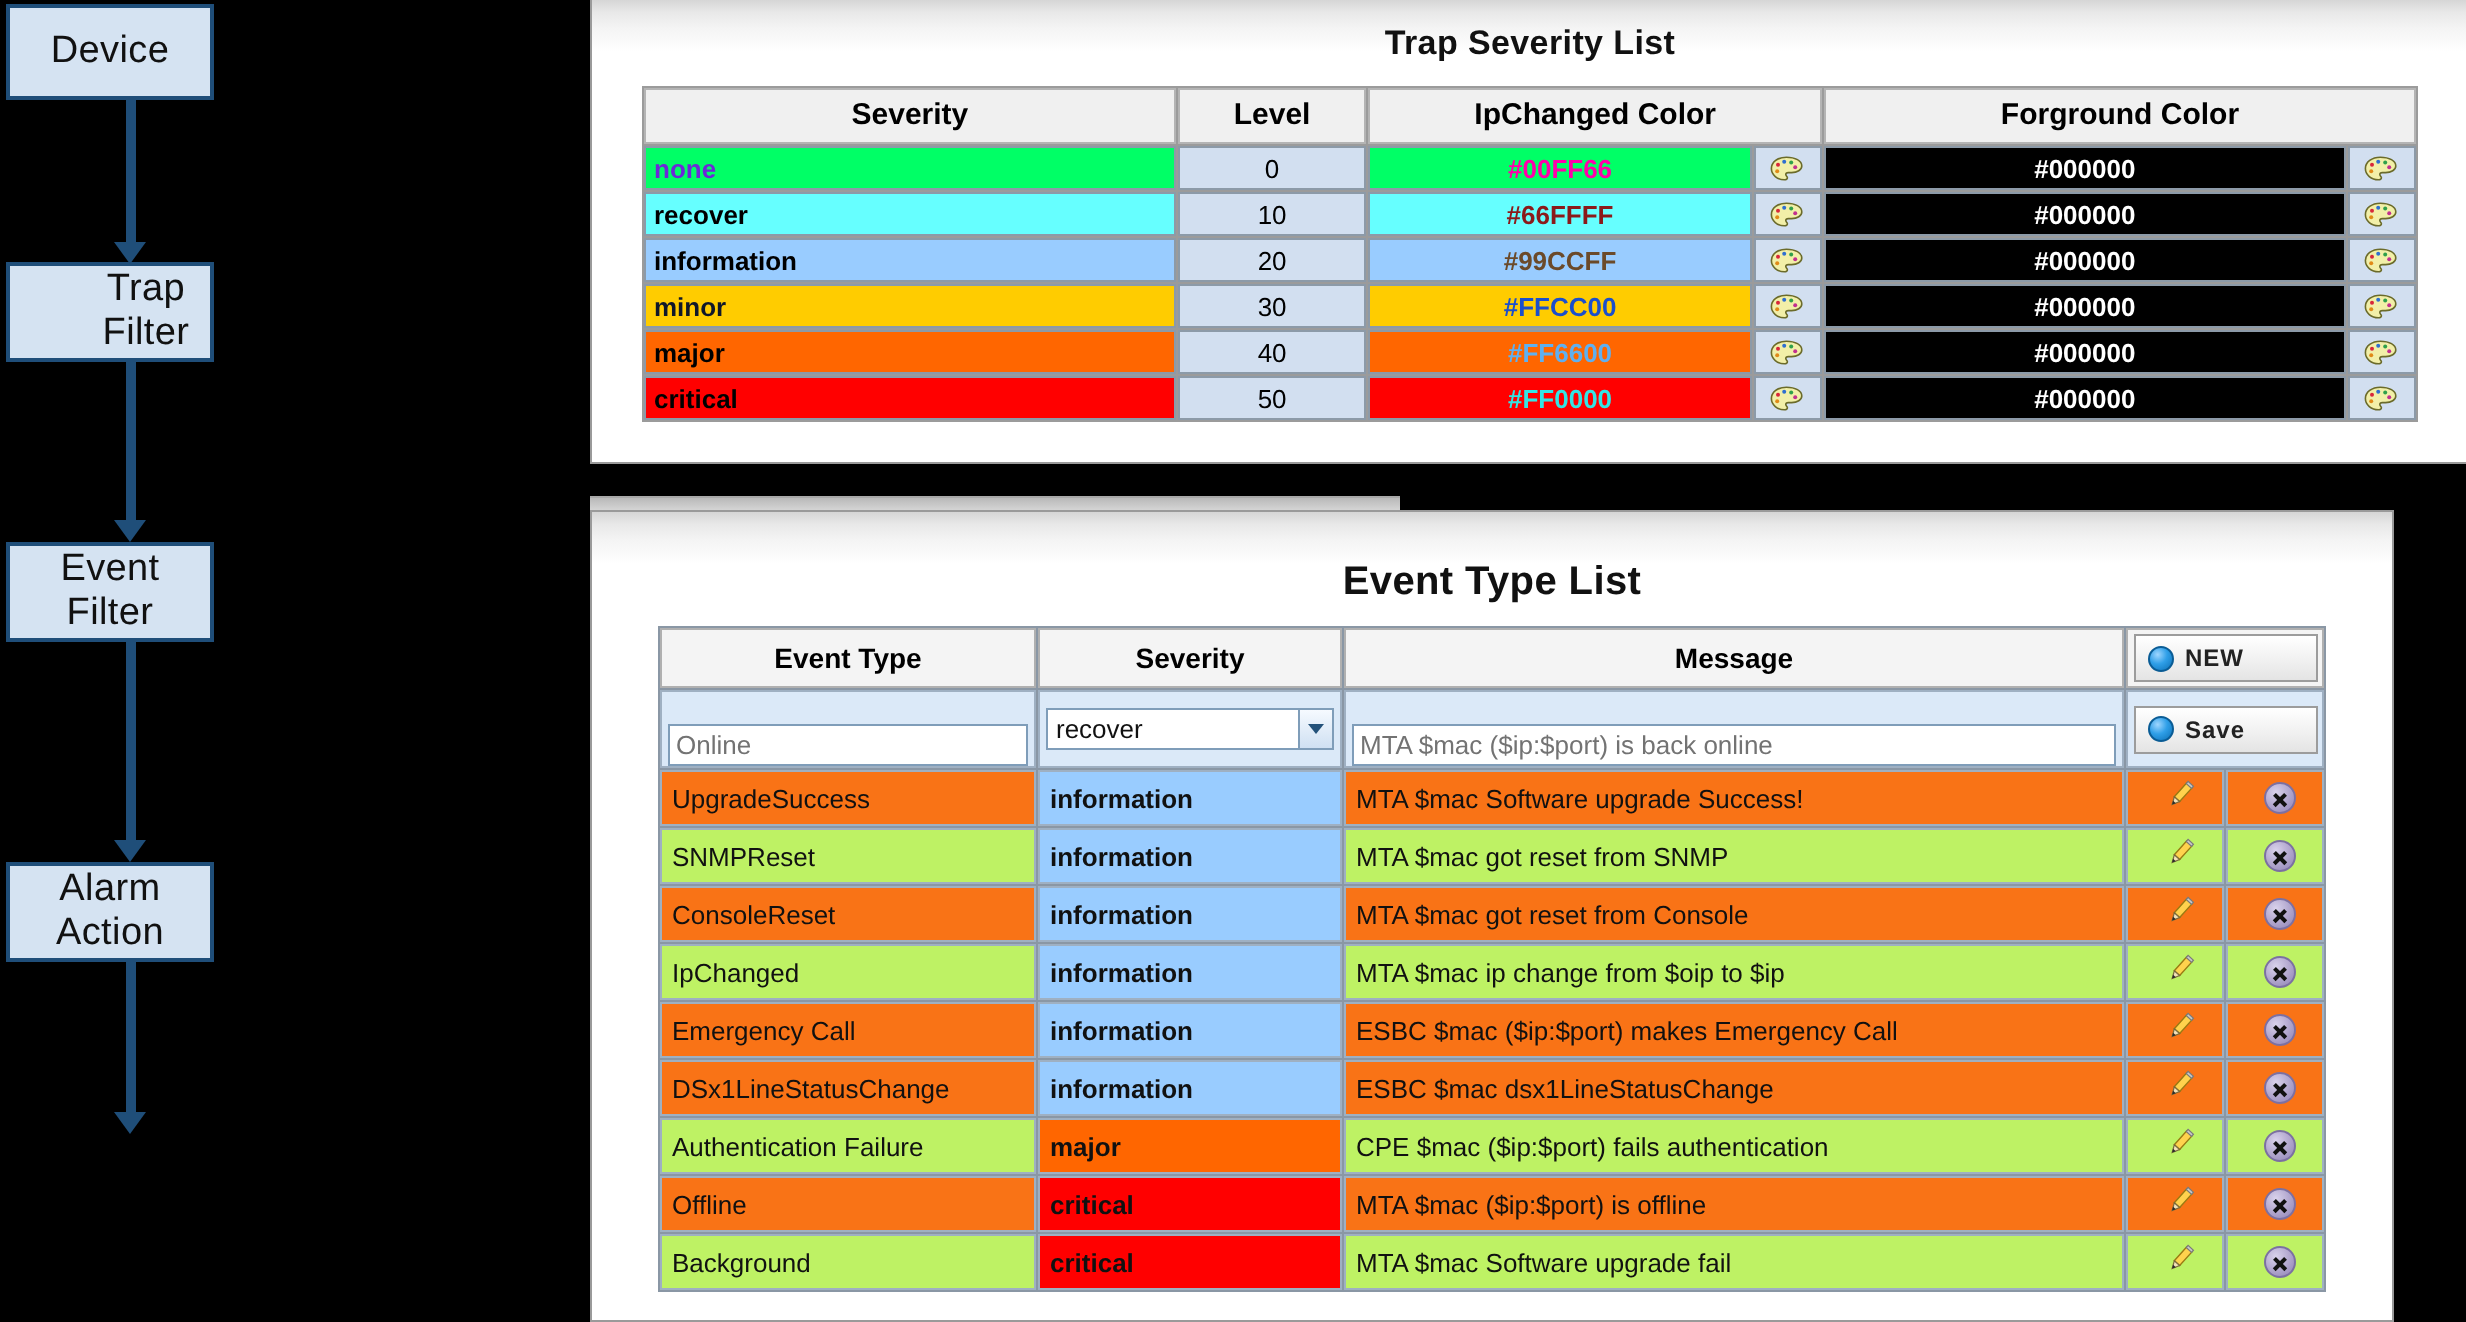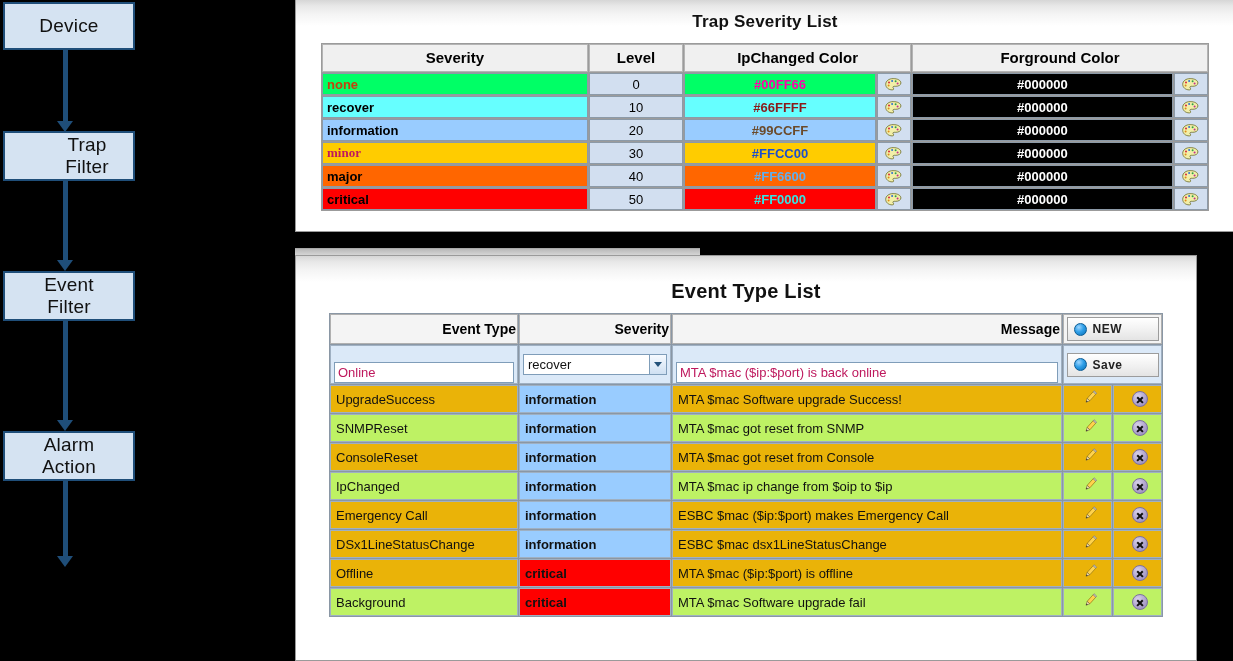--- a/index.html
+++ b/index.html
@@ -12,21 +12,21 @@
   }
   #root { position: relative; width: 1233px; height: 661px; background: #000; }
 
   
   #flowchart {
     position: absolute; left: 0; top: 0; width: 295px; height: 661px;
     background: #000;
   }
   .flow-node {
     position: absolute;
-    width: 132px;
+    width: 104px;
     background: #d5e3f2;
     border: 2px solid #1f4e79;
     color: #111;
     font-size: 19px;
     text-align: center;
     line-height: 1.12;
     padding: 3px 0 4px 0;
     letter-spacing: 0.2px;
   }
   .flow-arrow { position: absolute; width: 20px; }
@@ -132,47 +132,47 @@
     background: #8a97a5;
     table-layout: fixed;
   }
   table.evt th {
     background: #f4f4f4;
     border: 1px solid #b0b0b0;
     font-size: 14px;
     font-weight: bold;
     color: #000;
     height: 30px;
-    text-align: right;
+    text-align: center;
   }
   table.evt td {
     border: 1px solid #9fb0c2;
     height: 28px;
     font-size: 13px;
     color: #111;
     padding: 0 0 0 5px;
-    background: #eab308;
+    background: #f97316;
     white-space: nowrap;
     overflow: hidden;
   }
   tr.alt td { background: #bef264; }
   td.sev-cell { font-weight: bold; font-size: 12.5px; padding-left: 4px; }
   td.icon-cell {
     width: 44px; text-align: center; padding: 0;
   }
   th.newsave-head { width: 98px; padding: 0; }
 
   
   tr.input-row td { background: #dbe9f8; height: 30px; padding: 0 3px; }
   input.txt {
     width: 100%;
     height: 21px;
     font-family: "Liberation Sans", sans-serif;
     font-size: 13px;
-    color: #be185d;
+    color: #737373;
     border: 1px solid #7f9db9;
     background: #fff;
     padding: 0 3px;
     outline: none;
     margin-top: 16px;
   }
   .selwrap {
     position: relative; width: 100%; height: 21px;
     border: 1px solid #7f9db9; background: #fff;
   }
@@ -278,21 +278,21 @@
       <thead>
         <tr>
           <th>Severity</th>
           <th>Level</th>
           <th colspan="2">IpChanged Color</th>
           <th colspan="2">Forground Color</th>
         </tr>
       </thead>
       <tbody id="sev-body">
           <tr>
-            <td class="sev-name" style="background: rgb(0, 255, 102); color: #c2410c;">none</td>
+            <td class="sev-name" style="background: rgb(0, 255, 102); color: #6d28d9;">none</td>
             <td class="sev-level">0</td>
             <td class="sev-bg" style="background: rgb(0, 255, 102); color: rgb(255, 0, 170);">#00FF66</td>
             <td class="sev-swatch"><span class="palette"><svg width="17" height="14" viewBox="0 0 17 14">
                   <path d="M8.2 0.6C3.9 0.6 0.7 3 0.7 6.3c0 3.2 3 5.6 6.5 5.6 1 0 1.5-.4 1.5-1 0-.7-.8-.9-.8-1.6 0-.6.5-1 1.3-1h1.6c2.8 0 5.1-1.3 5.1-3.3 0-2.6-3.2-4.4-7.7-4.4z" fill="#f2efa8" stroke="#6b6b2a" stroke-width="0.8"></path>
                   <circle cx="4.0" cy="4.4" r="1.0" fill="#d8263a"></circle>
                   <circle cx="7.1" cy="2.9" r="1.0" fill="#2f6fd0"></circle>
                   <circle cx="10.6" cy="3.3" r="1.0" fill="#2fa04a"></circle>
                   <circle cx="12.6" cy="5.6" r="1.0" fill="#c22f8f"></circle>
                   <circle cx="3.6" cy="7.6" r="1.0" fill="#e08a18"></circle>
                 </svg></span></td>
@@ -344,21 +344,21 @@
             <td class="sev-swatch"><span class="palette"><svg width="17" height="14" viewBox="0 0 17 14">
                   <path d="M8.2 0.6C3.9 0.6 0.7 3 0.7 6.3c0 3.2 3 5.6 6.5 5.6 1 0 1.5-.4 1.5-1 0-.7-.8-.9-.8-1.6 0-.6.5-1 1.3-1h1.6c2.8 0 5.1-1.3 5.1-3.3 0-2.6-3.2-4.4-7.7-4.4z" fill="#f2efa8" stroke="#6b6b2a" stroke-width="0.8"></path>
                   <circle cx="4.0" cy="4.4" r="1.0" fill="#d8263a"></circle>
                   <circle cx="7.1" cy="2.9" r="1.0" fill="#2f6fd0"></circle>
                   <circle cx="10.6" cy="3.3" r="1.0" fill="#2fa04a"></circle>
                   <circle cx="12.6" cy="5.6" r="1.0" fill="#c22f8f"></circle>
                   <circle cx="3.6" cy="7.6" r="1.0" fill="#e08a18"></circle>
                 </svg></span></td>
           </tr>
           <tr>
-            <td class="sev-name" style="background: rgb(255, 204, 0); color: #be185d; font-family: Liberation Serif, serif;">minor</td>
+            <td class="sev-name" style="background: rgb(255, 204, 0); color: #0f172a;">minor</td>
             <td class="sev-level">30</td>
             <td class="sev-bg" style="background: rgb(255, 204, 0); color: rgb(27, 79, 204);">#FFCC00</td>
             <td class="sev-swatch"><span class="palette"><svg width="17" height="14" viewBox="0 0 17 14">
                   <path d="M8.2 0.6C3.9 0.6 0.7 3 0.7 6.3c0 3.2 3 5.6 6.5 5.6 1 0 1.5-.4 1.5-1 0-.7-.8-.9-.8-1.6 0-.6.5-1 1.3-1h1.6c2.8 0 5.1-1.3 5.1-3.3 0-2.6-3.2-4.4-7.7-4.4z" fill="#f2efa8" stroke="#6b6b2a" stroke-width="0.8"></path>
                   <circle cx="4.0" cy="4.4" r="1.0" fill="#d8263a"></circle>
                   <circle cx="7.1" cy="2.9" r="1.0" fill="#2f6fd0"></circle>
                   <circle cx="10.6" cy="3.3" r="1.0" fill="#2fa04a"></circle>
                   <circle cx="12.6" cy="5.6" r="1.0" fill="#c22f8f"></circle>
                   <circle cx="3.6" cy="7.6" r="1.0" fill="#e08a18"></circle>
                 </svg></span></td>
@@ -541,20 +541,34 @@
             <td class="icon-cell"><span class="pencil"><svg width="17" height="17" viewBox="0 0 17 17">
                   <g transform="rotate(42 8.5 8.5)">
                     <rect x="6.6" y="2.2" width="3.6" height="9.2" fill="#ffd24d" stroke="#9a7a12" stroke-width="0.7"></rect>
                     <rect x="6.6" y="1.1" width="3.6" height="1.4" fill="#c9c9c9" stroke="#7a7a7a" stroke-width="0.6"></rect>
                     <polygon points="6.6,11.4 10.2,11.4 8.4,15.0" fill="#f2e0b8" stroke="#7a6a3a" stroke-width="0.6"></polygon>
                     <polygon points="7.5,13.3 9.3,13.3 8.4,15.0" fill="#2b2b2b"></polygon>
                   </g>
                 </svg></span></td>
             <td class="icon-cell"><span class="delx"></span></td>
           </tr>
+          <tr class="alt">
+            <td>Authentication Failure</td>
+            <td class="sev-cell" style="background: rgb(255, 102, 0);">major</td>
+            <td>CPE $mac ($ip:$port) fails authentication</td>
+            <td class="icon-cell"><span class="pencil"><svg width="17" height="17" viewBox="0 0 17 17">
+                  <g transform="rotate(42 8.5 8.5)">
+                    <rect x="6.6" y="2.2" width="3.6" height="9.2" fill="#ffd24d" stroke="#9a7a12" stroke-width="0.7"></rect>
+                    <rect x="6.6" y="1.1" width="3.6" height="1.4" fill="#c9c9c9" stroke="#7a7a7a" stroke-width="0.6"></rect>
+                    <polygon points="6.6,11.4 10.2,11.4 8.4,15.0" fill="#f2e0b8" stroke="#7a6a3a" stroke-width="0.6"></polygon>
+                    <polygon points="7.5,13.3 9.3,13.3 8.4,15.0" fill="#2b2b2b"></polygon>
+                  </g>
+                </svg></span></td>
+            <td class="icon-cell"><span class="delx"></span></td>
+          </tr>
           <tr>
             <td>Offline</td>
             <td class="sev-cell" style="background: rgb(255, 0, 0);">critical</td>
             <td>MTA $mac ($ip:$port) is offline</td>
             <td class="icon-cell"><span class="pencil"><svg width="17" height="17" viewBox="0 0 17 17">
                   <g transform="rotate(42 8.5 8.5)">
                     <rect x="6.6" y="2.2" width="3.6" height="9.2" fill="#ffd24d" stroke="#9a7a12" stroke-width="0.7"></rect>
                     <rect x="6.6" y="1.1" width="3.6" height="1.4" fill="#c9c9c9" stroke="#7a7a7a" stroke-width="0.6"></rect>
                     <polygon points="6.6,11.4 10.2,11.4 8.4,15.0" fill="#f2e0b8" stroke="#7a6a3a" stroke-width="0.6"></polygon>
                     <polygon points="7.5,13.3 9.3,13.3 8.4,15.0" fill="#2b2b2b"></polygon>

